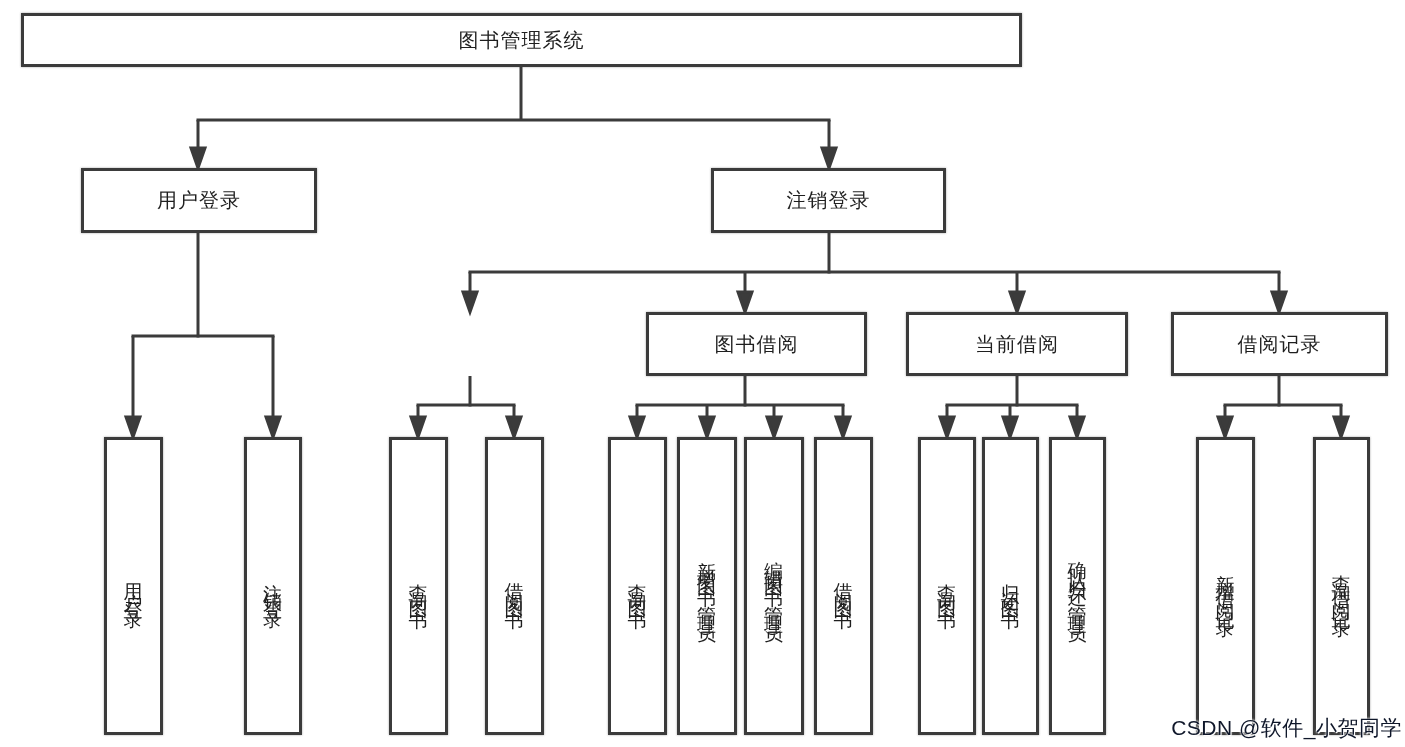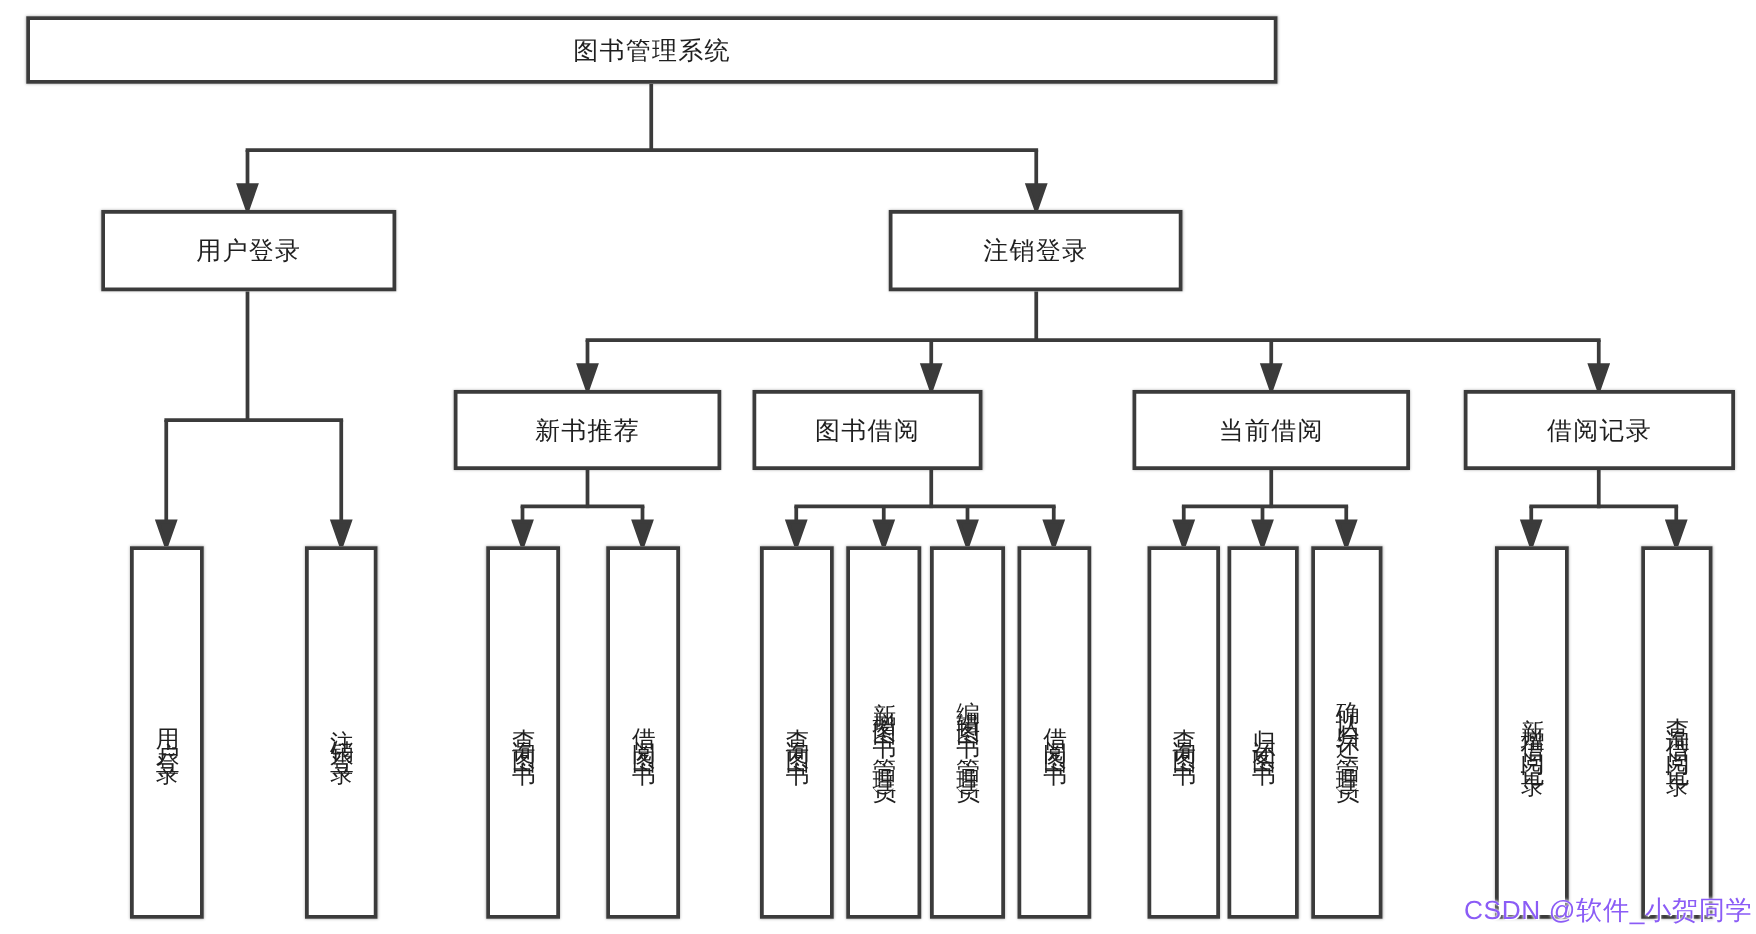--- a/index.html
+++ b/index.html
@@ -15,21 +15,21 @@
     display:flex; align-items:center; justify-content:center;
     box-shadow:0 0 2px rgba(60,60,60,0.45);
   }
   .node.h { font-size:20px; letter-spacing:1px; white-space:nowrap; }
   .node.v {
     writing-mode:vertical-rl; text-orientation:mixed;
     font-size:19px; letter-spacing:9px; line-height:1;
   }
   .watermark {
     position:absolute; top:714px; right:3px; z-index:6;
-    font-size:21px; color:#8b5cf6; letter-spacing:0.5px; white-space:nowrap;
+    font-size:21px; color:#0f172a; letter-spacing:0.5px; white-space:nowrap;
     text-shadow:0 0 2px #ffffff, 0 0 3px #ffffff, 1px 1px 0 #ffffff;
   }
 </style>
 </head>
 <body>
 
 <div class="canvas">
 
   <svg class="connectors" width="1405" height="747" viewBox="0 0 1405 747" stroke="#3b3b3b" stroke-width="3" fill="#3b3b3b">
 
@@ -91,22 +91,21 @@
     <polygon points="1218,417 1232,417 1225,437"></polygon>
     <line x1="1341" y1="405" x2="1341" y2="421"></line>
     <polygon points="1334,417 1348,417 1341,437"></polygon>
   </svg>
 
   <div class="node h" style="left:21px;top:13px;width:1001px;height:54px">图书管理系统</div>
 
   <div class="node h" style="left:81px;top:168px;width:236px;height:65px">用户登录</div>
   <div class="node h" style="left:711px;top:168px;width:235px;height:65px">注销登录</div>
 
-  <div class="node h" style="left:363px;top:312px;width:214px;height:64px">新书推荐</div>
-  <div class="node h" style="left:602px;top:312px;width:184px;height:64px">图书借阅</div>
+  <div class="node h" style="left:646px;top:312px;width:221px;height:64px">图书借阅</div>
   <div class="node h" style="left:1171px;top:312px;width:217px;height:64px">借阅记录</div>
   <div class="node h" style="left:906px;top:312px;width:222px;height:64px">当前借阅</div>
 
   <div class="node v" style="left:104px;top:437px;width:59px;height:298px">用户登录</div>
   <div class="node v" style="left:244px;top:437px;width:58px;height:298px">注销登录</div>
 
   <div class="node v" style="left:389px;top:437px;width:59px;height:298px">查询图书</div>
   <div class="node v" style="left:485px;top:437px;width:59px;height:298px">借阅图书</div>
 
   <div class="node v" style="left:608px;top:437px;width:59px;height:298px">查询图书</div>

